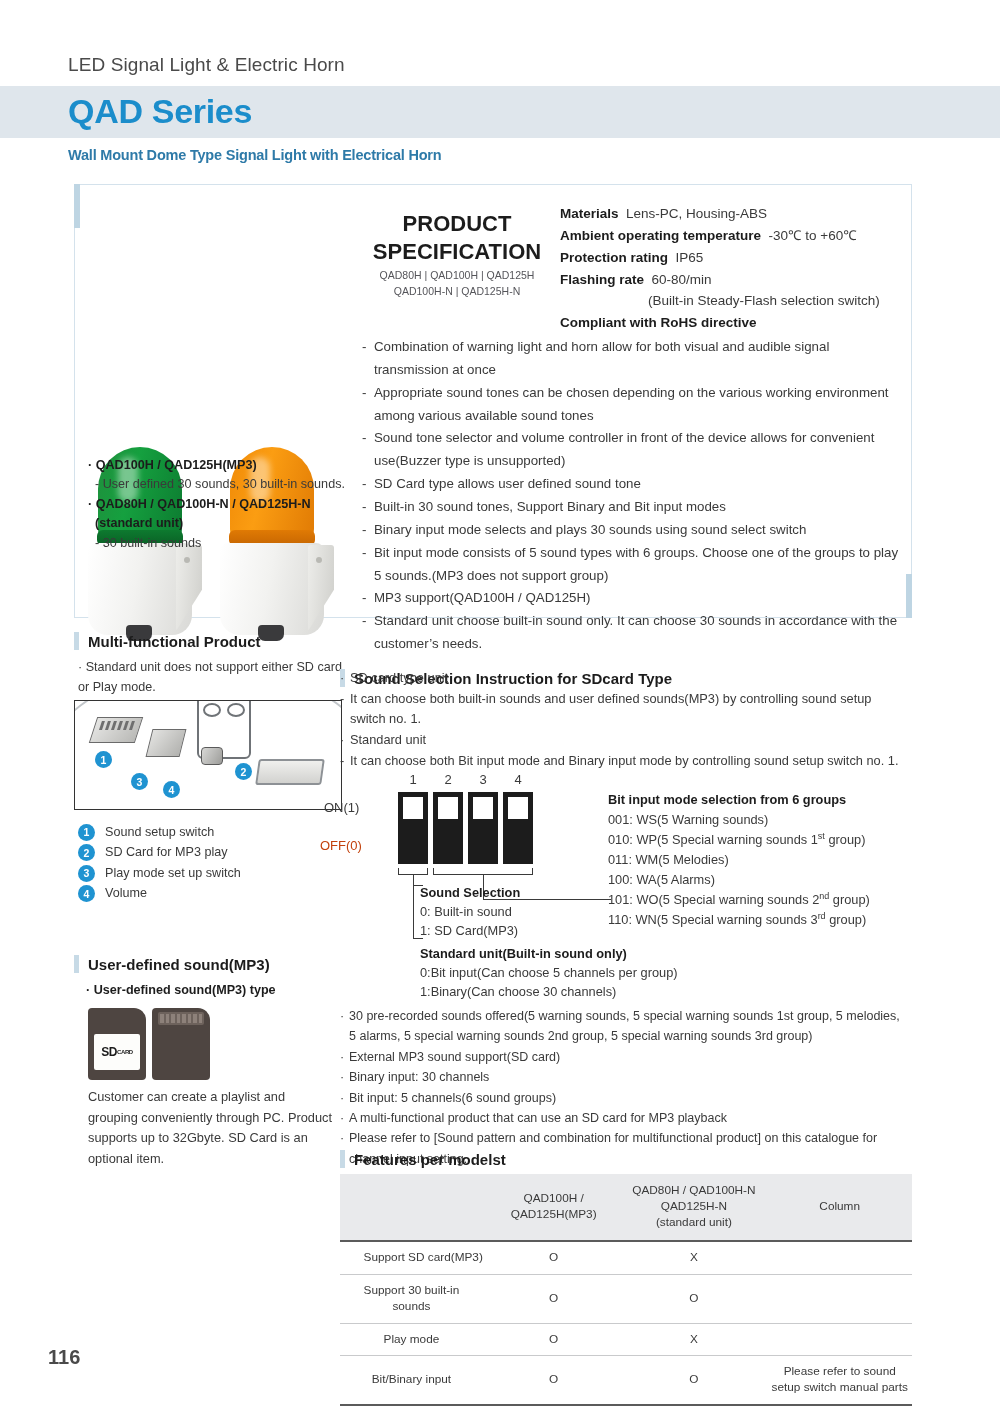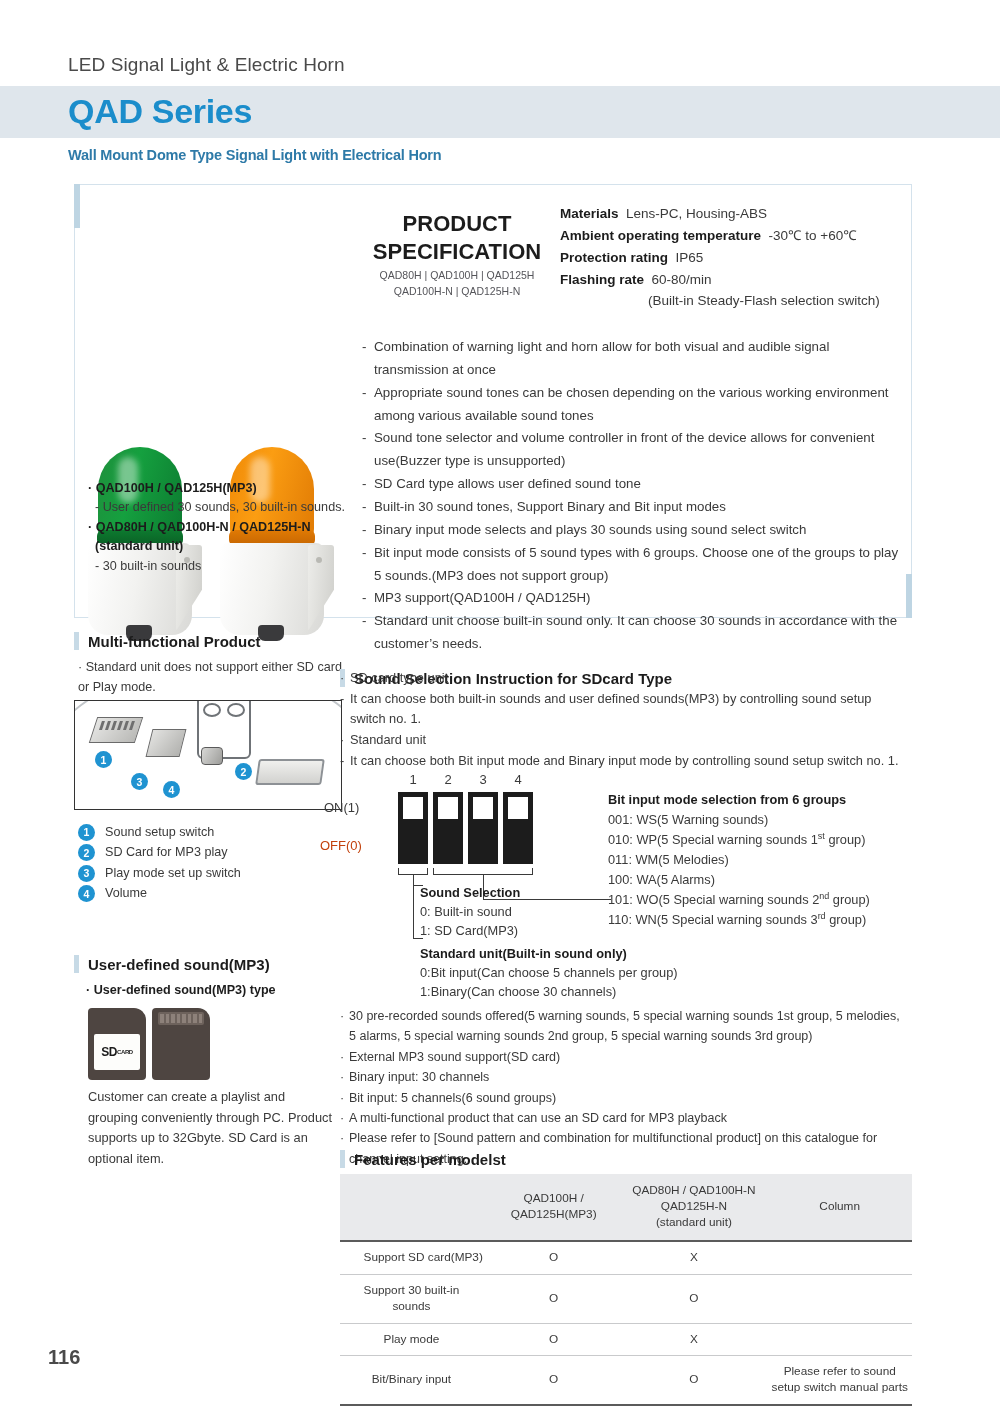--- a/index.html
+++ b/index.html
@@ -111,21 +111,21 @@
   .feat-bullets {
     position: absolute; left: 362px; top: 336px; width: 542px;
     font-size: 13.3px; line-height: 1.72; color: #3a3a3a;
   }
   .feat-bullets .bl { display: flex; }
   .feat-bullets .bl .dash { width: 12px; flex: none; }
 
   
   .model-notes {
     position: absolute; left: 88px; top: 456px; width: 262px;
-    font-size: 12.6px; line-height: 1.54; color: #3a3a3a; margin-top: 23px;
+    font-size: 12.6px; line-height: 1.54; color: #3a3a3a;
   }
   .model-notes .hd { font-weight: bold; color: #1c1c1c; }
   .model-notes .sub { padding-left: 7px; }
 
   
   .sec-h {
     position: absolute; display: flex; align-items: center; gap: 9px;
     font-size: 15px; font-weight: bold; color: #1c1c1c;
   }
   .sec-h::before {
@@ -355,20 +355,21 @@
   <div>QAD80H | QAD100H |  QAD125H</div>
   <div>QAD100H-N | QAD125H-N</div>
 </div>
 
 <div class="spec-list">
   <div><b>Materials</b>&nbsp; <span>Lens-PC, Housing-ABS</span></div>
   <div><b>Ambient operating temperature</b>&nbsp; <span>-30℃ to +60℃</span></div>
   <div><b>Protection rating</b>&nbsp; <span>IP65</span></div>
   <div><b>Flashing rate</b>&nbsp; <span>60-80/min</span></div>
   <div class="indent">(Built-in Steady-Flash selection switch)</div>
+  <div><b>Compliant with RoHS directive</b></div>
 </div>
 
 <div class="feat-bullets">
   <div class="bl">
       <span class="dash">-</span>
       <span>Combination of warning light and horn allow for both visual and audible signal transmission at once</span>
     </div>
   <div class="bl">
       <span class="dash">-</span>
       <span>Appropriate sound tones can be chosen depending on the various working environment among various available sound tones</span>

